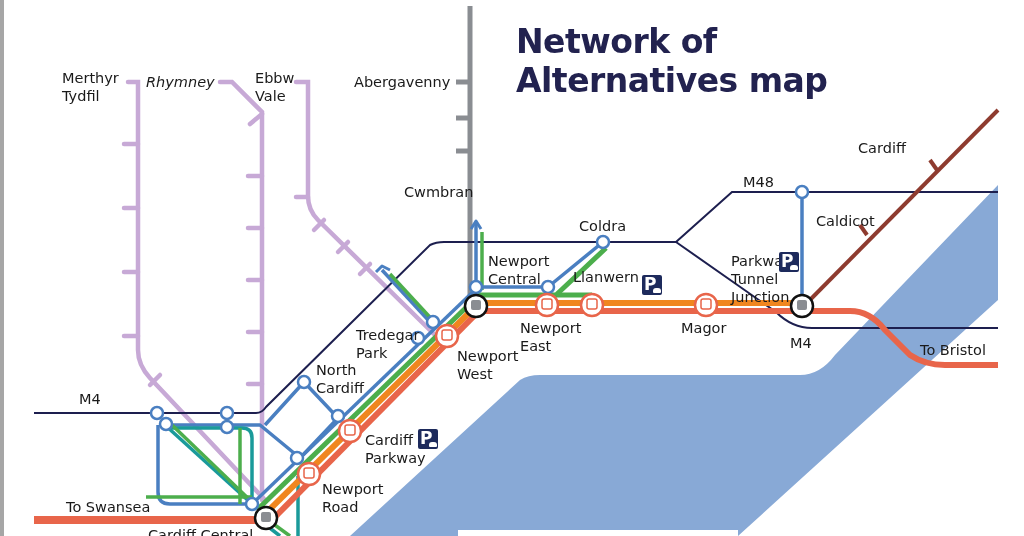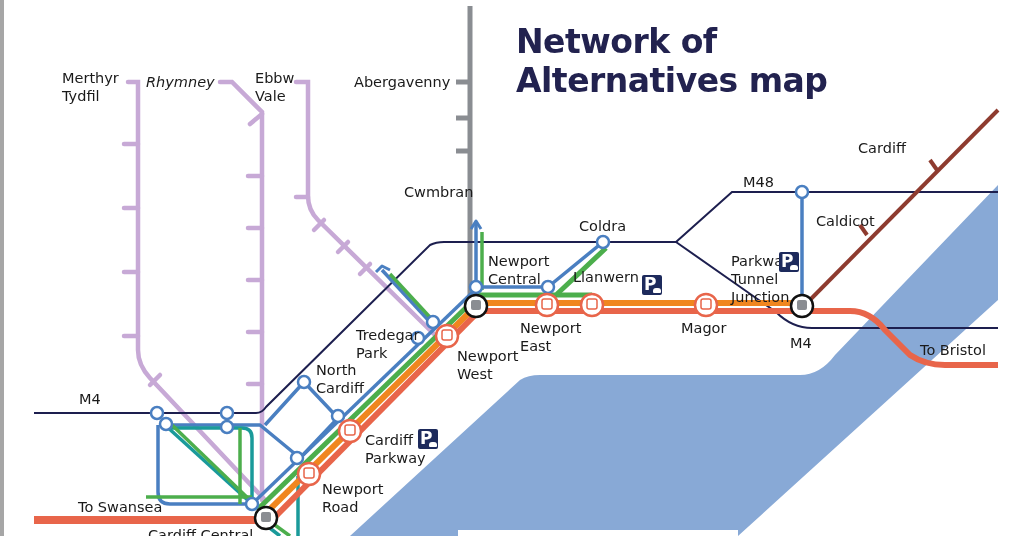--- a/index.html
+++ b/index.html
@@ -210,14 +210,14 @@
 <div class="lbl" style="left:316px; top:361px;">North
 Cardiff</div>
 <div class="lbl" style="left:365px; top:431px;">Cardiff
 Parkway</div>
 <div class="park" style="left:418px; top:429px;">
     <span class="p">P</span>
     <span class="car"></span>
   </div>
 <div class="lbl" style="left:322px; top:480px;">Newport
 Road</div>
-<div class="lbl" style="left:78px; top:498px;text-align:right;">To Swansea</div>
+<div class="lbl" style="left:66px; top:498px;text-align:right;">To Swansea</div>
 <div class="lbl" style="left:148px; top:526px;">Cardiff Central</div>
 
 </body></html>

